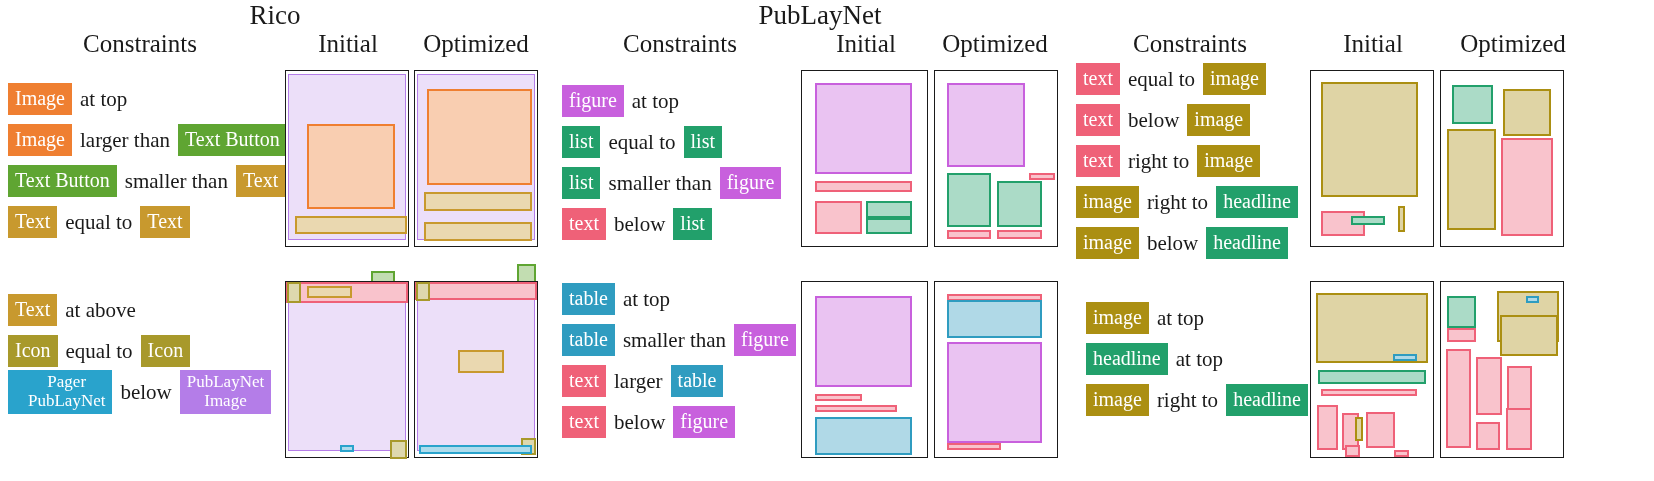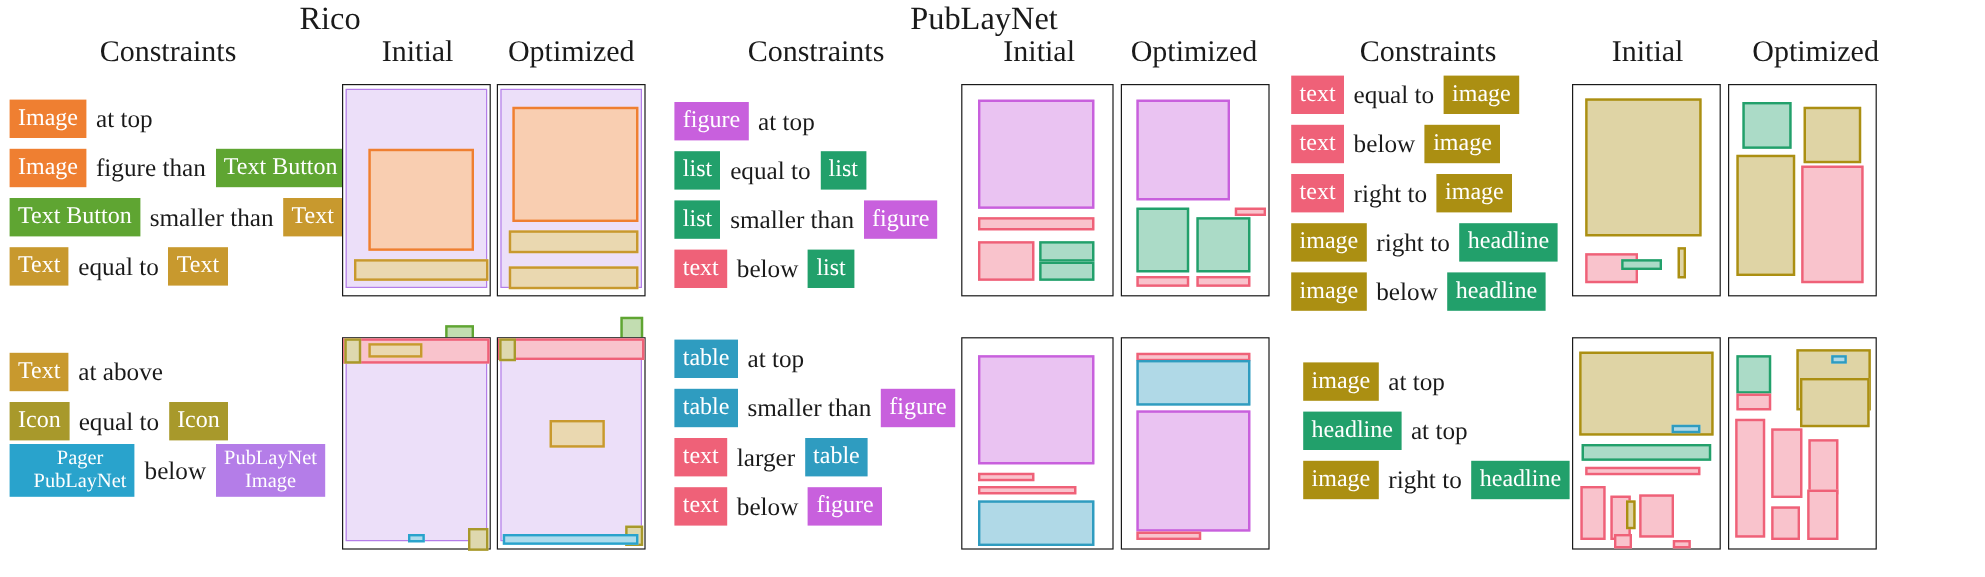--- a/index.html
+++ b/index.html
@@ -44,21 +44,21 @@
   <div class="col-head" style="left:1310px;top:30px;width:126px;">Initial</div>
   <div class="col-head" style="left:1440px;top:30px;width:146px;">Optimized</div>
 
   <div class="cgroup" style="left:8px;top:84px;">
       <div class="crow">
         <span class="chip" style="background: rgb(239, 127, 49);">Image</span>
         <span class="rel">at top</span>
       </div>
       <div class="crow">
         <span class="chip" style="background: rgb(239, 127, 49);">Image</span>
-        <span class="rel">figure than</span>
+        <span class="rel">larger than</span>
         <span class="chip" style="background: rgb(95, 165, 50);">Text Button</span>
       </div>
       <div class="crow">
         <span class="chip" style="background: rgb(95, 165, 50);">Text Button</span>
         <span class="rel">smaller than</span>
         <span class="chip" style="background: rgb(200, 153, 46);">Text</span>
       </div>
       <div class="crow">
         <span class="chip" style="background: rgb(200, 153, 46);">Text</span>
         <span class="rel">equal to</span>

